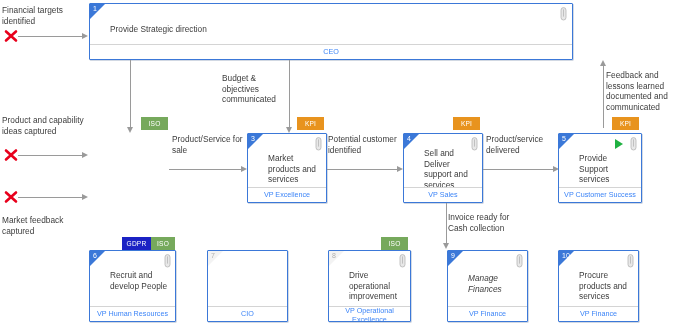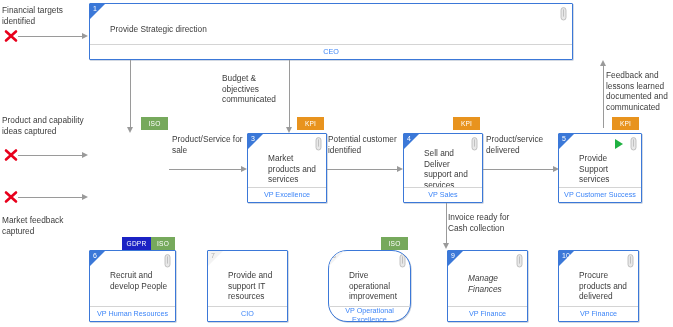--- a/index.html
+++ b/index.html
@@ -198,27 +198,26 @@
         <line x1="3.5" y1="2.4" x2="3.5" y2="9.6" stroke="#b5b5b5" stroke-width="0.8"></line>
       </svg>
     </div>
     <div class="rolebar"></div>
     <div class="role">VP Human Resources</div>
   </div>
 
   <div class="pbox gray" style="left:207px;top:250px;width:81px;height:72px;">
     <div class="corner"></div>
     <div class="num">7</div>
-    <div class="title" style="top:19px;">Provide and support IT resources</div>
     <div class="rolebar"></div>
     <div class="role">CIO</div>
   </div>
 
   <div class="tag iso" style="left:381px;top:237px;width:27px;">ISO</div>
-  <div class="pbox gray" style="left:328px;top:250px;width:83px;height:72px;border-radius:19px;">
+  <div class="pbox gray" style="left:328px;top:250px;width:83px;height:72px;">
     <div class="corner"></div>
     <div class="num">8</div>
     <div class="title" style="top:19px;">Drive operational improvement</div>
     <div class="clip" style="right:4px;top:3px;">
       <svg viewBox="0 0 7 14" width="7" height="14">
         <rect x="1" y="0.6" width="5" height="12.4" rx="2.5" fill="#e8e8e8" stroke="#b5b5b5" stroke-width="0.8"></rect>
         <line x1="3.5" y1="2.4" x2="3.5" y2="9.6" stroke="#b5b5b5" stroke-width="0.8"></line>
       </svg>
     </div>
     <div class="rolebar"></div>
@@ -235,21 +234,21 @@
         <line x1="3.5" y1="2.4" x2="3.5" y2="9.6" stroke="#b5b5b5" stroke-width="0.8"></line>
       </svg>
     </div>
     <div class="rolebar"></div>
     <div class="role">VP Finance</div>
   </div>
 
   <div class="pbox" style="left:558px;top:250px;width:81px;height:72px;">
     <div class="corner"></div>
     <div class="num">10</div>
-    <div class="title" style="top:19px;">Procure products and delivered</div>
+    <div class="title" style="top:19px;">Procure products and services</div>
     <div class="clip" style="right:4px;top:3px;">
       <svg viewBox="0 0 7 14" width="7" height="14">
         <rect x="1" y="0.6" width="5" height="12.4" rx="2.5" fill="#e8e8e8" stroke="#b5b5b5" stroke-width="0.8"></rect>
         <line x1="3.5" y1="2.4" x2="3.5" y2="9.6" stroke="#b5b5b5" stroke-width="0.8"></line>
       </svg>
     </div>
     <div class="rolebar"></div>
     <div class="role">VP Finance</div>
   </div>
 

